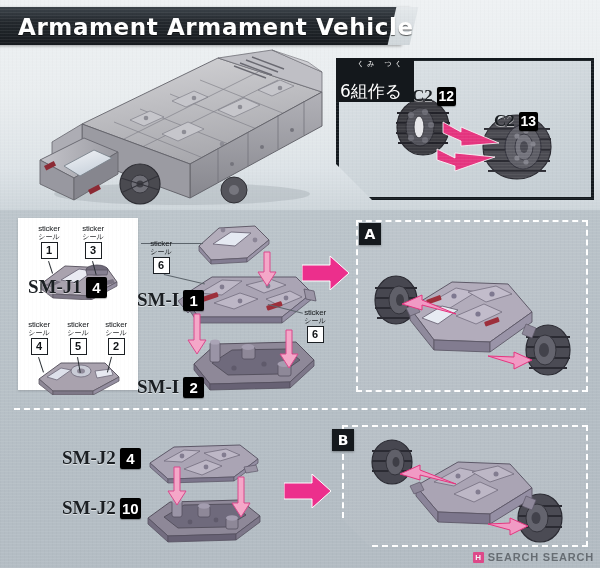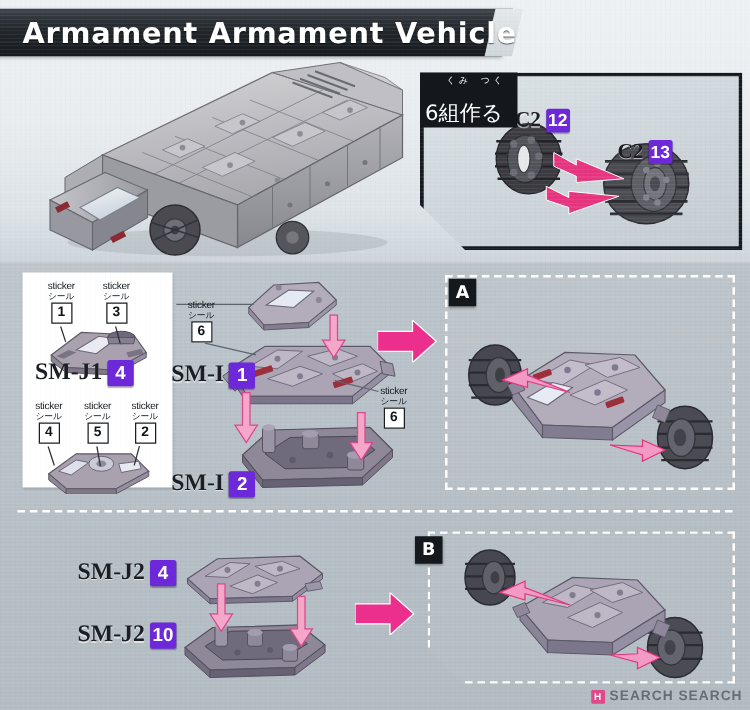--- a/index.html
+++ b/index.html
@@ -128,21 +128,21 @@
     z-index: 5;
   }
   .part-label .pl-name {
     font-family: Liberation Serif, serif;
     font-weight: bold;
     color: #1b1f23;
     text-shadow: 0 1px 0 rgba(255,255,255,.55);
   }
   .part-label .pl-num {
     display: inline-block;
-    background: #6d28d9;
+    background: #000000;
     color: #ffffff;
     font-family: "Liberation Sans", sans-serif;
     font-weight: bold;
     text-align: center;
     border-radius: 2px;
     box-shadow: 0 1px 1px rgba(0,0,0,.3);
   }
   .pl-lg .pl-name { font-size: 19px; }
   .pl-lg .pl-num  { font-size: 15px; width: 21px; height: 21px; line-height: 21px; }
   .pl-md .pl-name { font-size: 17px; }
@@ -460,21 +460,21 @@
   </div>
   <div class="leader" style="left:49px; top:261px; width:13px; height:1px; transform:rotate(72deg);"></div>
 
   <div class="sticker-tag" style="left:76px; top:224px;">
     <div class="st-en">sticker</div>
     <div class="st-jp">シール</div>
     <div class="st-num">3</div>
   </div>
   <div class="leader" style="left:93px; top:261px; width:14px; height:1px; transform:rotate(75deg);"></div>
 
-  <div class="part-label pl-lg" style="left:28px; top:287px;">
+  <div class="part-label pl-lg" style="left:28px; top:276px;">
     <span class="pl-name">SM-J1</span>
     <span class="pl-num">4</span>
   </div>
 
   <svg class="art" style="left:31px; top:349px;" width="96" height="46" viewBox="0 0 96 46">
     <polygon points="8,30 30,14 74,14 88,28 62,42 22,42" fill="#a9a2ae" stroke="#5f5a66" stroke-width="1"></polygon>
     <polygon points="8,30 22,42 22,46 8,35" fill="#8d8795" stroke="#5f5a66" stroke-width=".8"></polygon>
     <polygon points="22,42 62,42 62,46 22,46" fill="#7e7887" stroke="#5f5a66" stroke-width=".8"></polygon>
     <polygon points="62,42 88,28 88,32 62,46" fill="#948ea0" stroke="#5f5a66" stroke-width=".8"></polygon>
     <polygon points="16,28 30,19 40,21 26,31" fill="#dde0ea" stroke="#6d6878" stroke-width=".8"></polygon>

